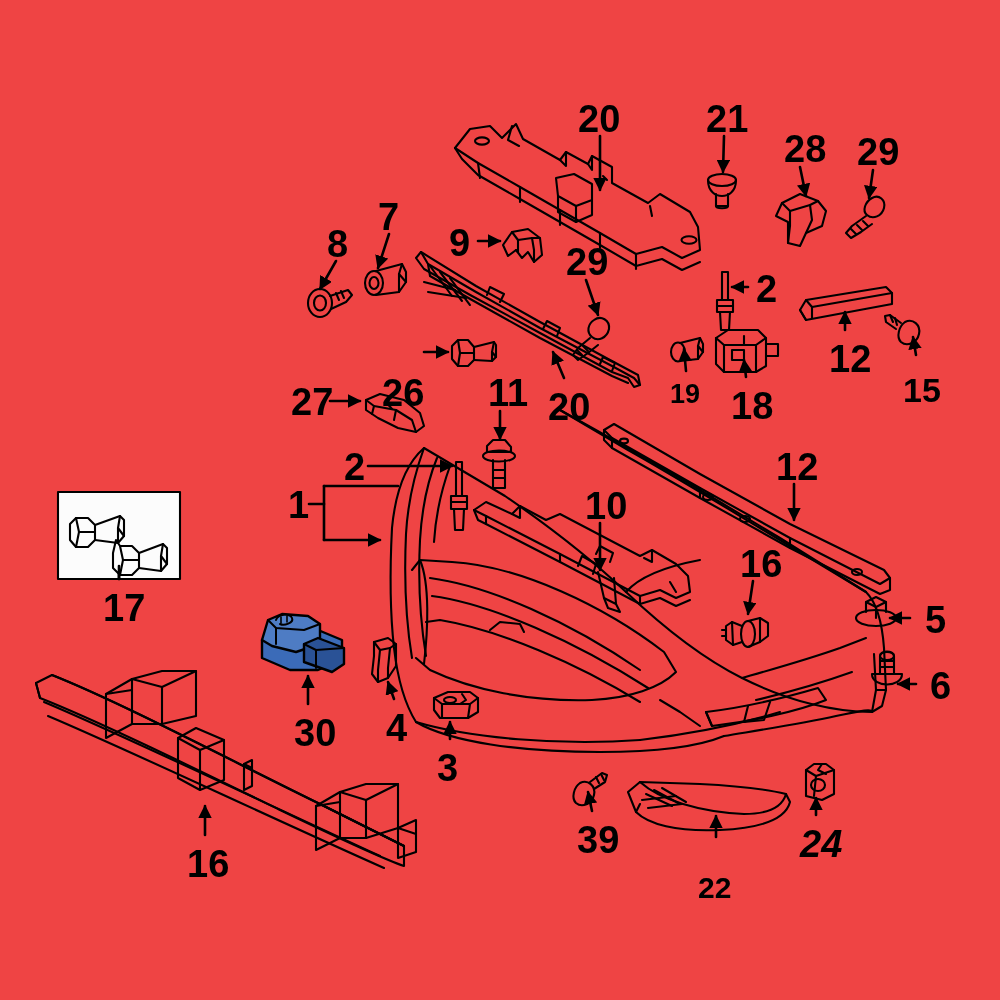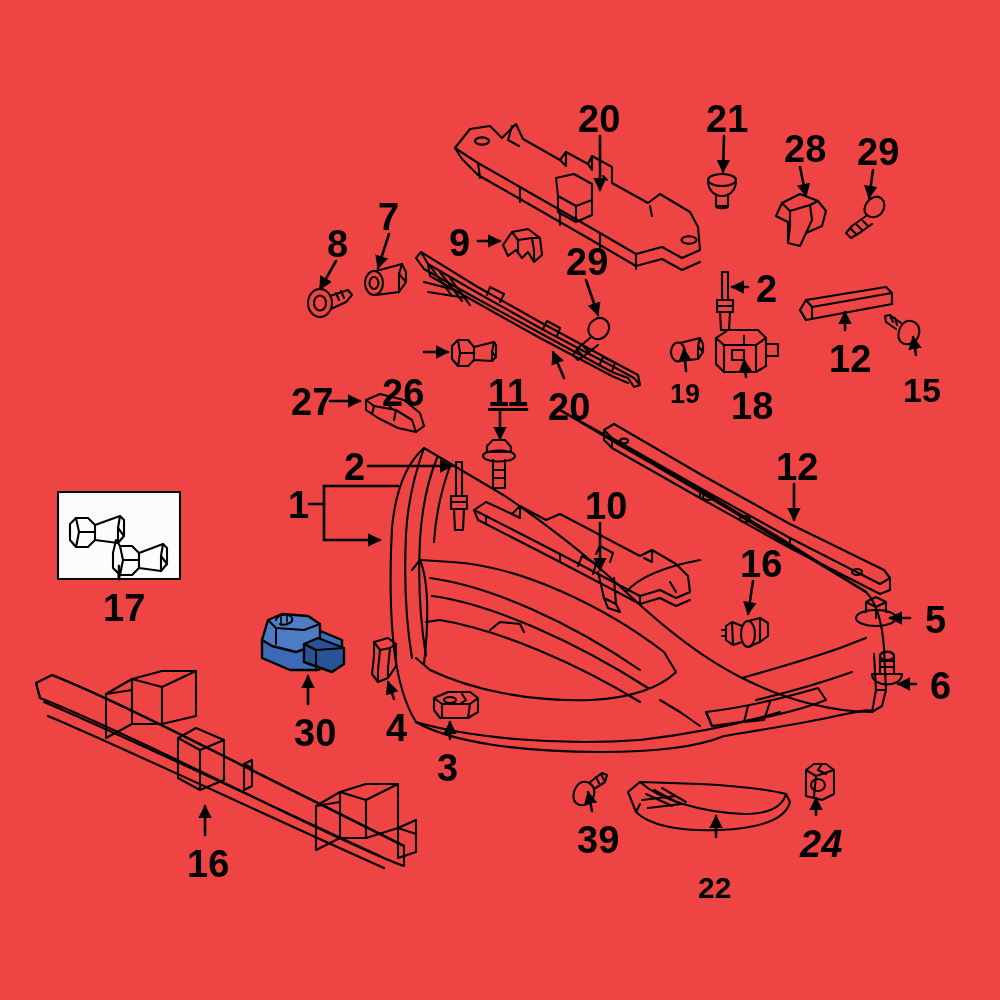--- a/index.html
+++ b/index.html
@@ -450,21 +450,21 @@
   <div class="lbl" style="left:784px;top:130px;font-size:38px;">28</div>
   <div class="lbl" style="left:857px;top:133px;font-size:38px;">29</div>
   <div class="lbl" style="left:378px;top:198px;font-size:38px;">7</div>
   <div class="lbl" style="left:327px;top:225px;font-size:38px;">8</div>
   <div class="lbl" style="left:449px;top:224px;font-size:38px;">9</div>
   <div class="lbl" style="left:566px;top:243px;font-size:38px;">29</div>
   <div class="lbl" style="left:756px;top:270px;font-size:38px;">2</div>
   <div class="lbl" style="left:829px;top:340px;font-size:38px;">12</div>
   <div class="lbl" style="left:903px;top:373px;font-size:34px;text-align:center;">15</div>
   <div class="lbl" style="left:382px;top:334px;font-size:38px;margin-top:40px;">26</div>
-  <div class="lbl" style="left:488px;top:374px;font-size:38px;text-decoration:underline;">11</div>
+  <div class="lbl" style="left:488px;top:374px;font-size:38px;">11</div>
   <div class="lbl" style="left:548px;top:388px;font-size:38px;">20</div>
   <div class="lbl" style="left:670px;top:381px;font-size:27px;">19</div>
   <div class="lbl" style="left:731px;top:387px;font-size:38px;">18</div>
   <div class="lbl" style="left:291px;top:383px;font-size:38px;">27</div>
   <div class="lbl" style="left:344px;top:448px;font-size:38px;">2</div>
   <div class="lbl" style="left:288px;top:486px;font-size:38px;">1</div>
   <div class="lbl" style="left:585px;top:487px;font-size:38px;">10</div>
   <div class="lbl" style="left:776px;top:448px;font-size:38px;">12</div>
   <div class="lbl" style="left:740px;top:545px;font-size:38px;">16</div>
   <div class="lbl" style="left:925px;top:601px;font-size:38px;">5</div>

